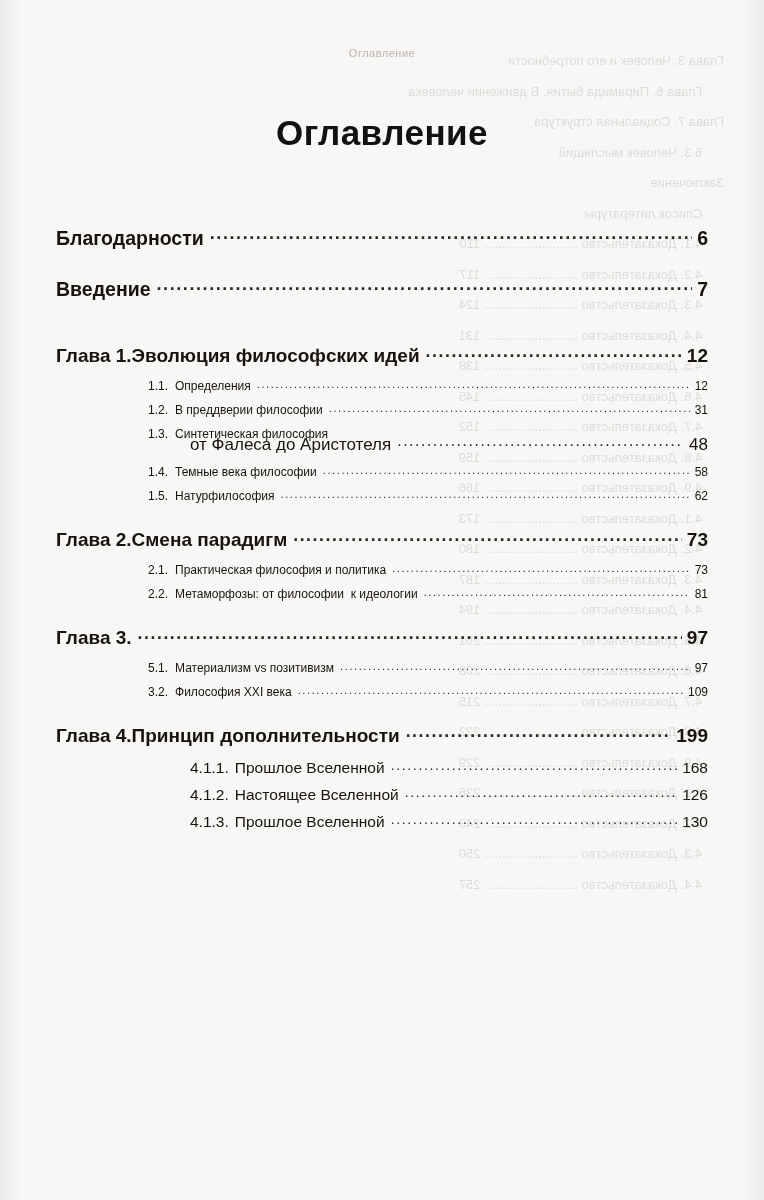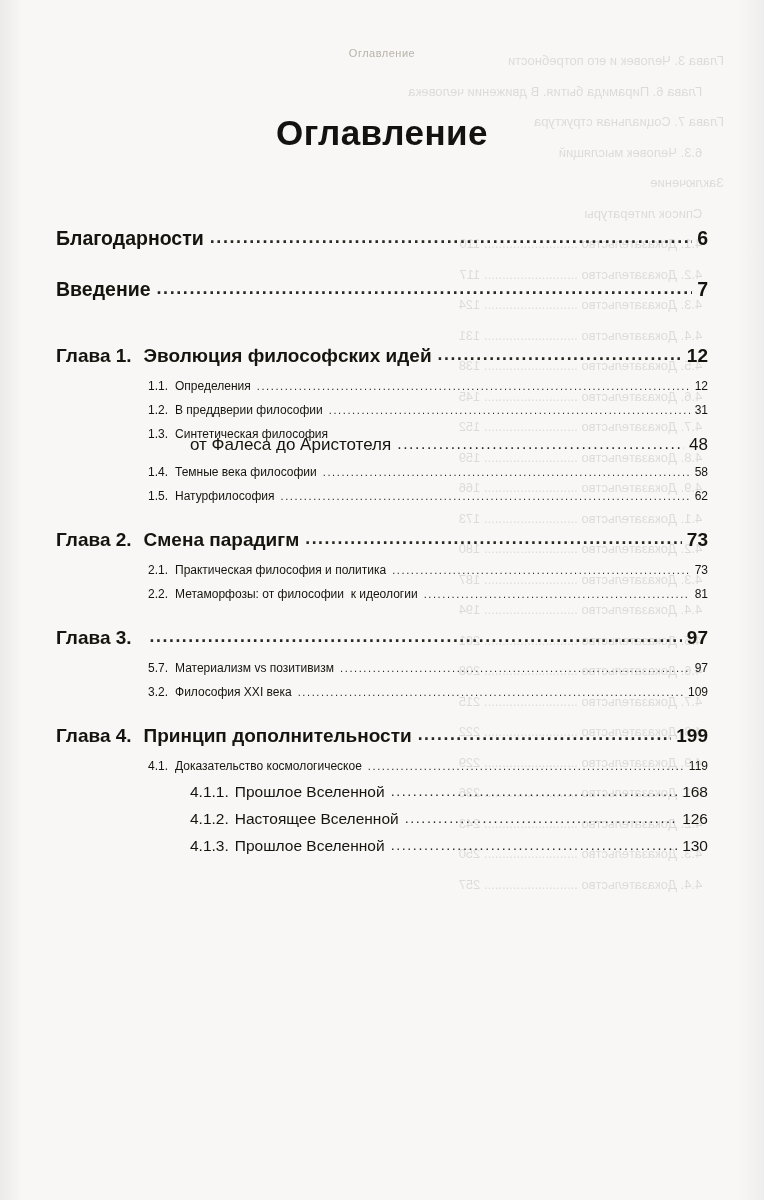--- a/index.html
+++ b/index.html
@@ -77,21 +77,21 @@
     letter-spacing: 0.5px;
     color: #141210;
   }
 
   .toc {
     margin-top: 74px;
   }
 
   .row {
     display: flex;
-    align-items: flex-end;
+    align-items: flex-start;
     width: 100%;
     box-sizing: border-box;
     color: #17140f;
   }
   .row .label {
     white-space: pre;
   }
   .row .dots {
     flex: 1 1 auto;
     overflow: hidden;
@@ -120,21 +120,21 @@
     font-weight: bold;
     margin-bottom: 28px;
   }
   .lvl-front .page-num { font-weight: bold; }
 
   .lvl-chap {
     font-size: 19px;
     font-weight: bold;
     margin-bottom: 12px;
   }
-  .lvl-chap .chap-label { margin-right: 12px; }
+  .lvl-chap .chap-label { margin-right: 0; }
 
   .lvl-sec {
     font-size: 12px;
     padding-left: 92px;
     margin-bottom: 10px;
   }
   .lvl-sec .num { margin-right: 7px; }
 
   .lvl-sub {
     font-size: 15.5px;
@@ -235,43 +235,37 @@
           <span class="dots"></span>
           <span class="page-num">81</span>
         </div>
         <div class="spacer-lg"></div>
         <div class="row lvl-chap">
           <span class="chap-label">Глава 3.</span>
           <span class="dots"></span>
           <span class="page-num">97</span>
         </div>
         <div class="row lvl-sec">
-          <span class="num">5.7.</span>
+          <span class="num">5.1.</span>
           <span class="label">Материализм vs позитивизм</span>
           <span class="dots"></span>
           <span class="page-num">97</span>
         </div>
         <div class="row lvl-sec">
           <span class="num">3.2.</span>
           <span class="label">Философия XXI века</span>
           <span class="dots"></span>
           <span class="page-num">109</span>
         </div>
         <div class="spacer-lg"></div>
         <div class="row lvl-chap">
           <span class="chap-label">Глава 4.</span>
           <span class="label">Принцип дополнительности</span>
           <span class="dots"></span>
           <span class="page-num">199</span>
-        </div>
-        <div class="row lvl-sec">
-          <span class="num">4.1.</span>
-          <span class="label">Доказательство космологическое</span>
-          <span class="dots"></span>
-          <span class="page-num">119</span>
         </div>
         <div class="row lvl-sub">
           <span class="num">4.1.1.</span>
           <span class="label">Прошлое Вселенной</span>
           <span class="dots"></span>
           <span class="page-num">168</span>
         </div>
         <div class="row lvl-sub">
           <span class="num">4.1.2.</span>
           <span class="label">Настоящее Вселенной</span>

